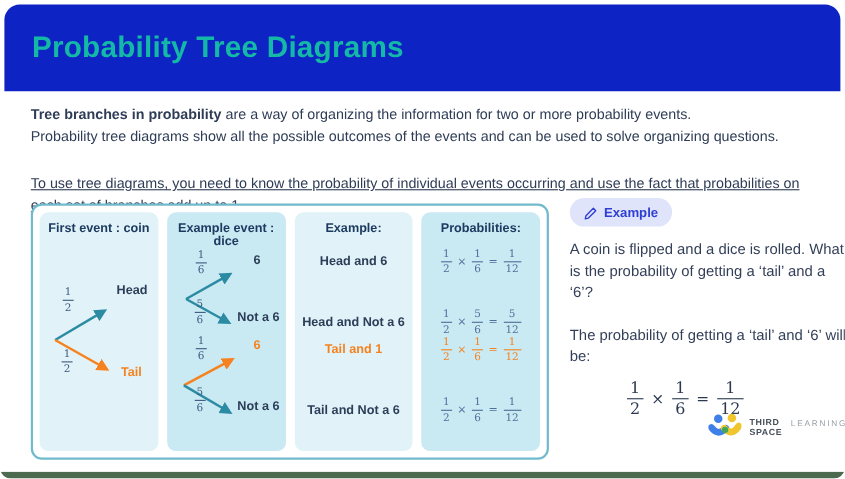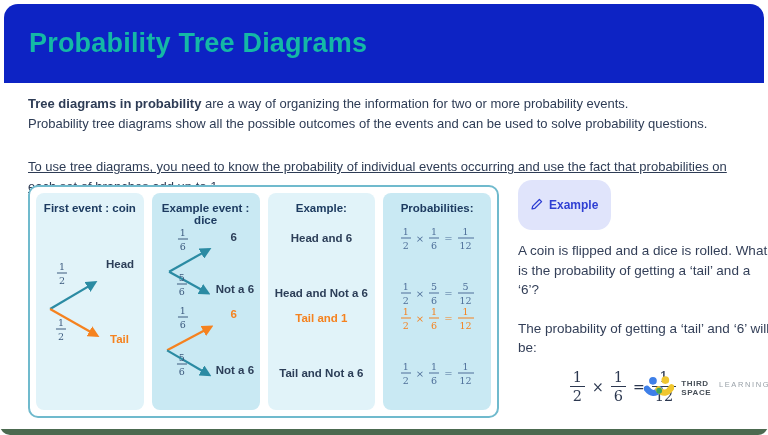--- a/index.html
+++ b/index.html
@@ -50,22 +50,22 @@
   
   .orow { position:absolute; left:0; right:0; transform:translateY(-50%);
           display:flex; justify-content:center; align-items:center; gap:4px; }
   .prow { color:#4e6f99; font-family:"DejaVu Serif", serif; }
   .prow .frac { color:inherit; }
   .prow .op { font-size:10px; padding:0 1px; }
   .prow.orange, .prow.orange .frac { color:#f5821f; }
   
   .example { position:absolute; left:518px; top:180px; width:250px; color:#333f58; }
   .badge {
-    display:inline-flex; align-items:flex-start; gap:6px;
-    background:#e0e4fb; border-radius:14px; padding:18px 13px;
+    display:inline-flex; align-items:flex-end; gap:6px;
+    background:#e0e4fb; border-radius:14px; padding:6px 13px;
     color:#2f3fd3; font-size:12px; font-weight:700;
   }
   .q { margin-top:11px; font-size:13.5px; line-height:1.45; width:252px; }
   .a { margin-top:19px; font-size:13.5px; line-height:1.45; width:252px; }
   .mathrow { margin-top:12px; width:210px; display:flex; justify-content:center; align-items:center; gap:7px;
              color:#2c3850; font-family:"DejaVu Serif", serif; }
   .mathrow .frac { font-size:14.5px; color:inherit; }
   .mathrow .frac b { padding:0 3px 2px; }
   .mathrow .frac i { padding:2px 3px 0; }
   .mathrow .op { font-size:14px; }
@@ -90,22 +90,22 @@
     </marker>
   </defs>
 </svg>
 
 <div class="hdr">
   <h1>Probability Tree Diagrams</h1>
 </div>
 
 <div class="intro">
   <div class="p1">
-    <div><b>Tree diagrams in probability</b><span> are a way of organizing the information for two or more probability events.</span></div>
-    <div>Probability tree diagrams show all the possible outcomes of the events and can be used to solve probability questions.</div>
+    <div><b>Tree branches in probability</b><span> are a way of organizing the information for two or more probability events.</span></div>
+    <div>Probability tree diagrams show all the possible outcomes of the events and can be used to solve organizing questions.</div>
   </div>
   <div class="p2">To use tree diagrams, you need to know the probability of individual events occurring and use the fact that probabilities on each set of branches add up to 1.</div>
 </div>
 
 <div class="panel">
 
   <div class="col light">
     <div class="colhdr">First event : coin</div>
     <svg class="tree" viewBox="0 0 107 207">
       <line x1="14" y1="111" x2="58" y2="85" stroke="#2b8ba3" stroke-width="2.2" marker-end="url(#ah-teal)"></line>

